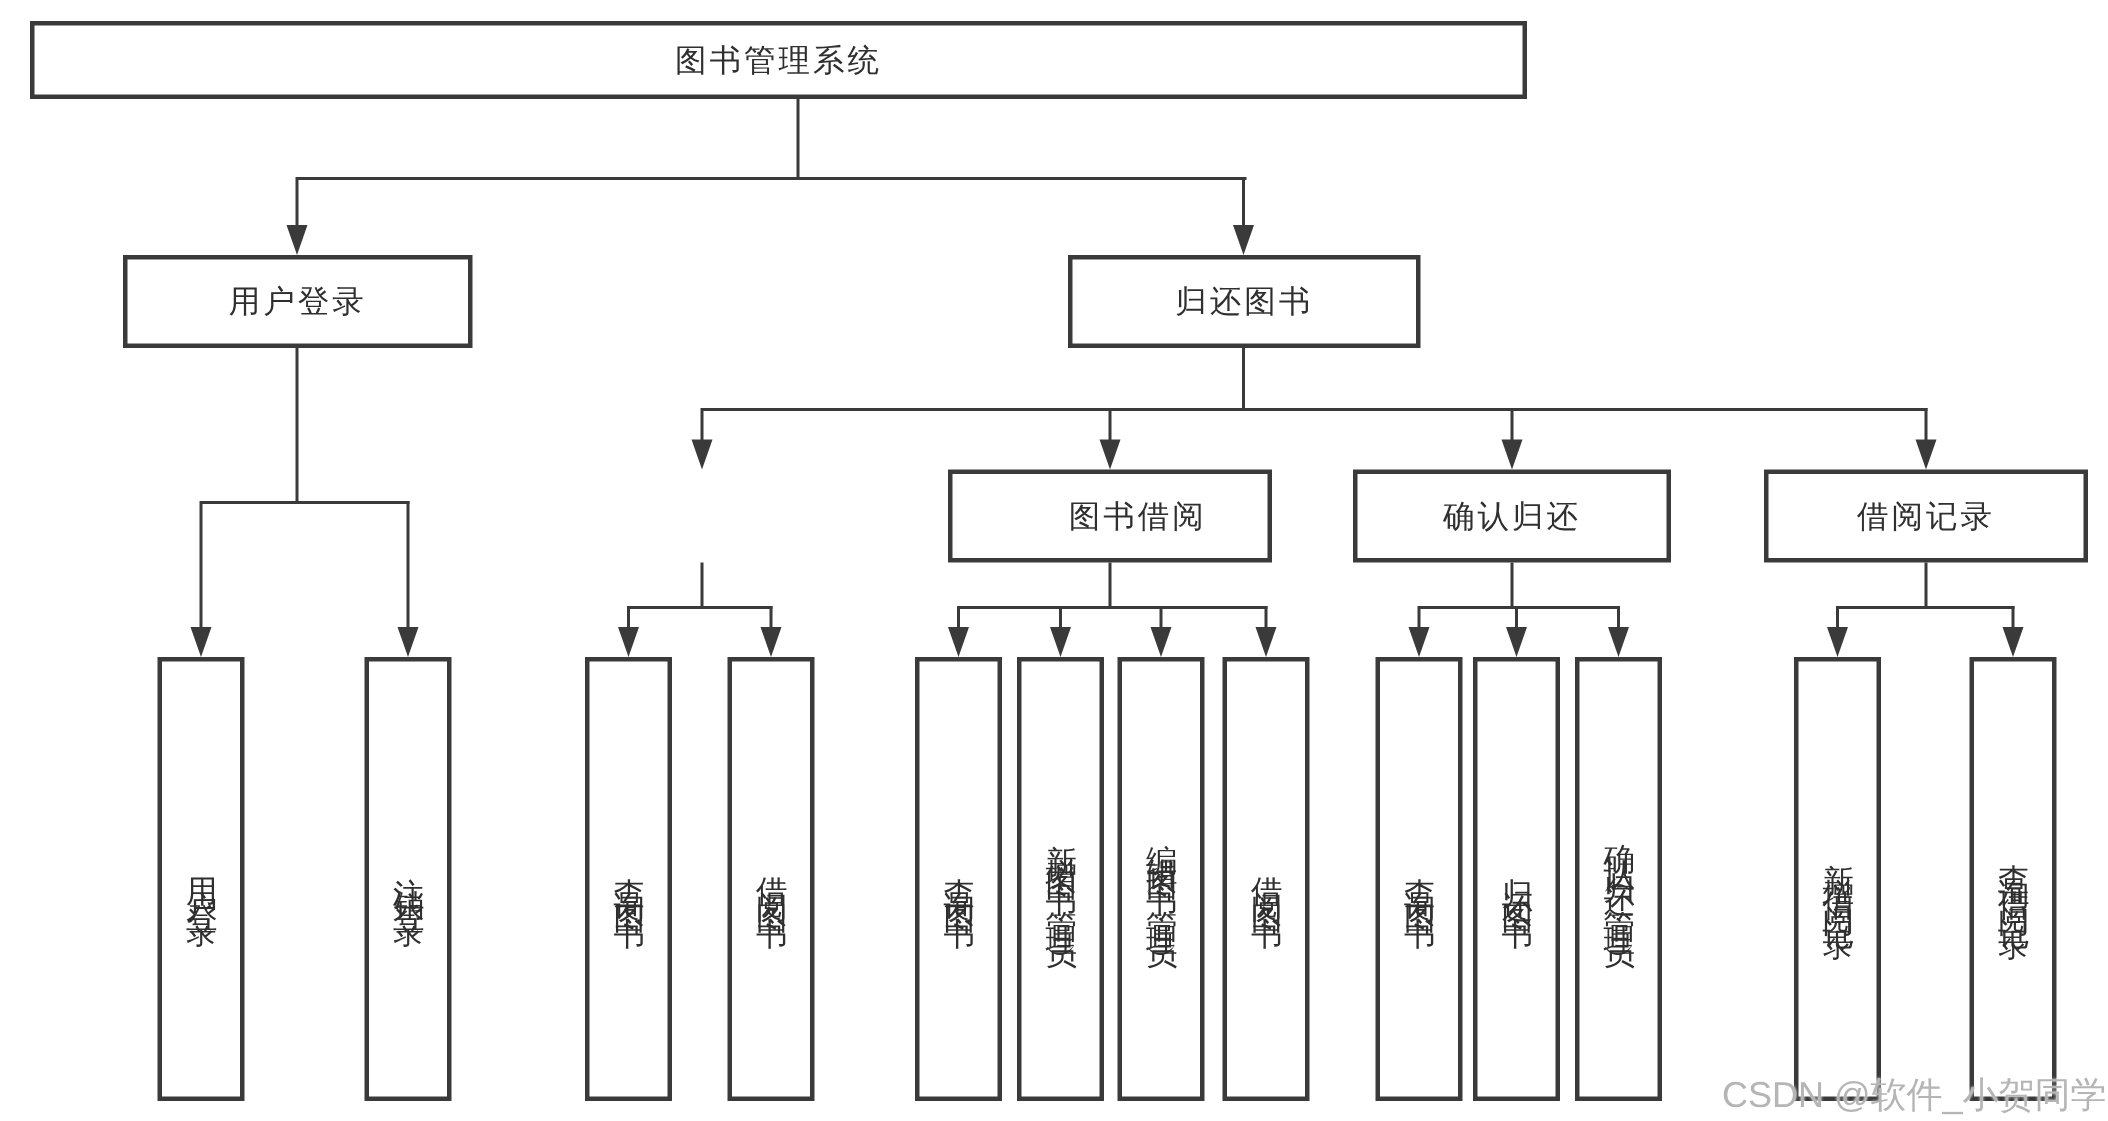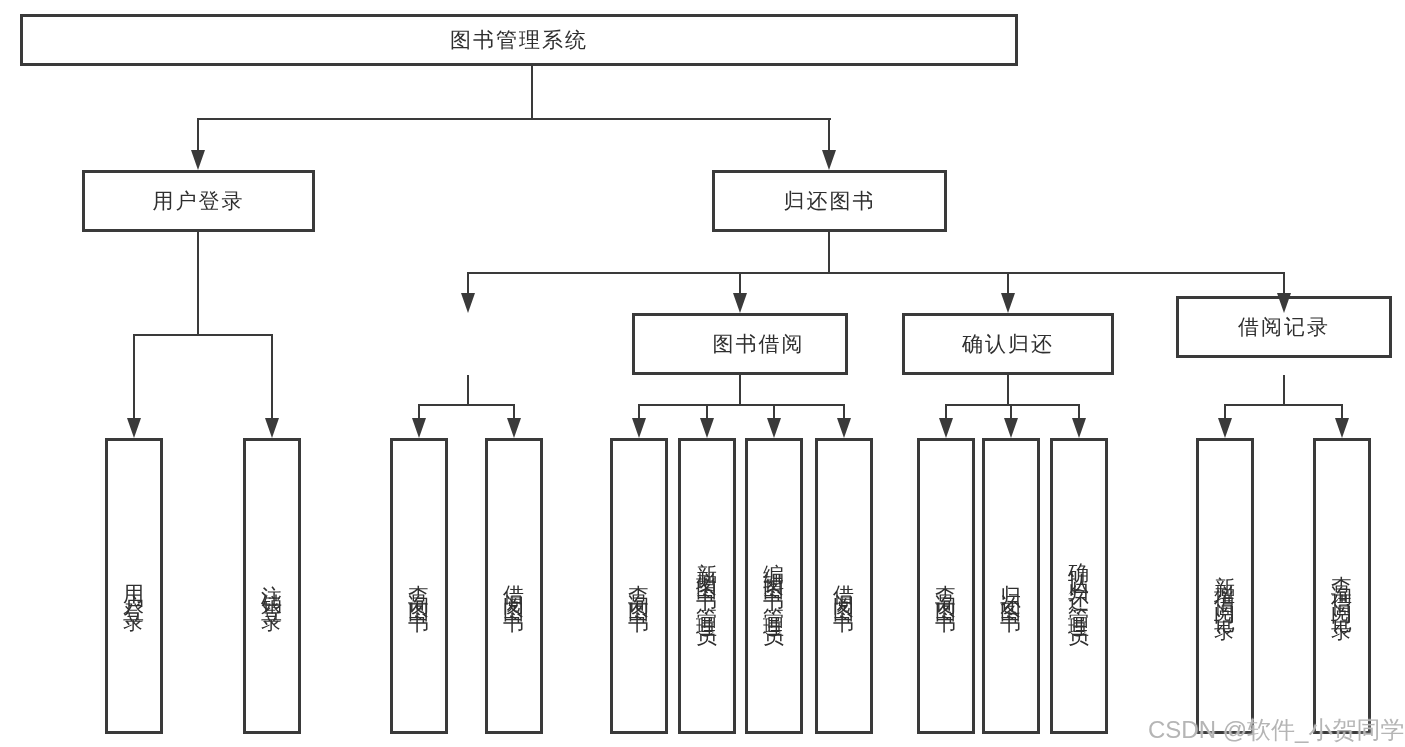--- a/index.html
+++ b/index.html
@@ -49,21 +49,21 @@
   <div class="box hbox" style="left:712px;top:170px;width:235px;height:62px;">
     <span class="lbl">归还图书</span>
   </div>
 
   <div class="box hbox" style="left:632px;top:313px;width:216px;height:62px;padding-left:37px;">
     <span class="lbl">图书借阅</span>
   </div>
   <div class="box hbox" style="left:902px;top:313px;width:212px;height:62px;">
     <span class="lbl">确认归还</span>
   </div>
-  <div class="box hbox" style="left:1176px;top:296px;width:216px;height:62px;">
+  <div class="box hbox" style="left:1176px;top:313px;width:216px;height:62px;">
     <span class="lbl">借阅记录</span>
   </div>
 
   <div class="box leaf" style="left:105px;">
     <span class="vtext">用户登录</span>
   </div>
   <div class="box leaf" style="left:243px;">
     <span class="vtext">注销登录</span>
   </div>
   <div class="box leaf" style="left:390px;">

